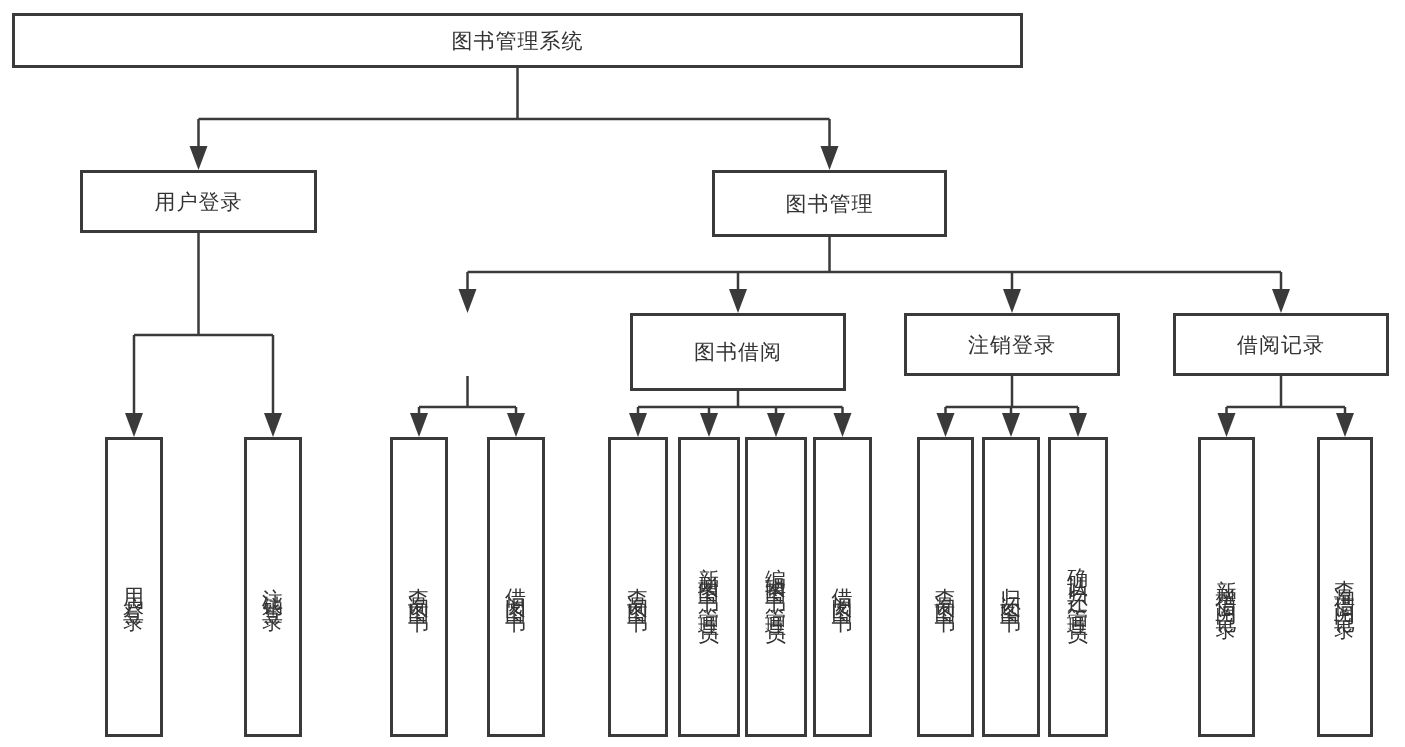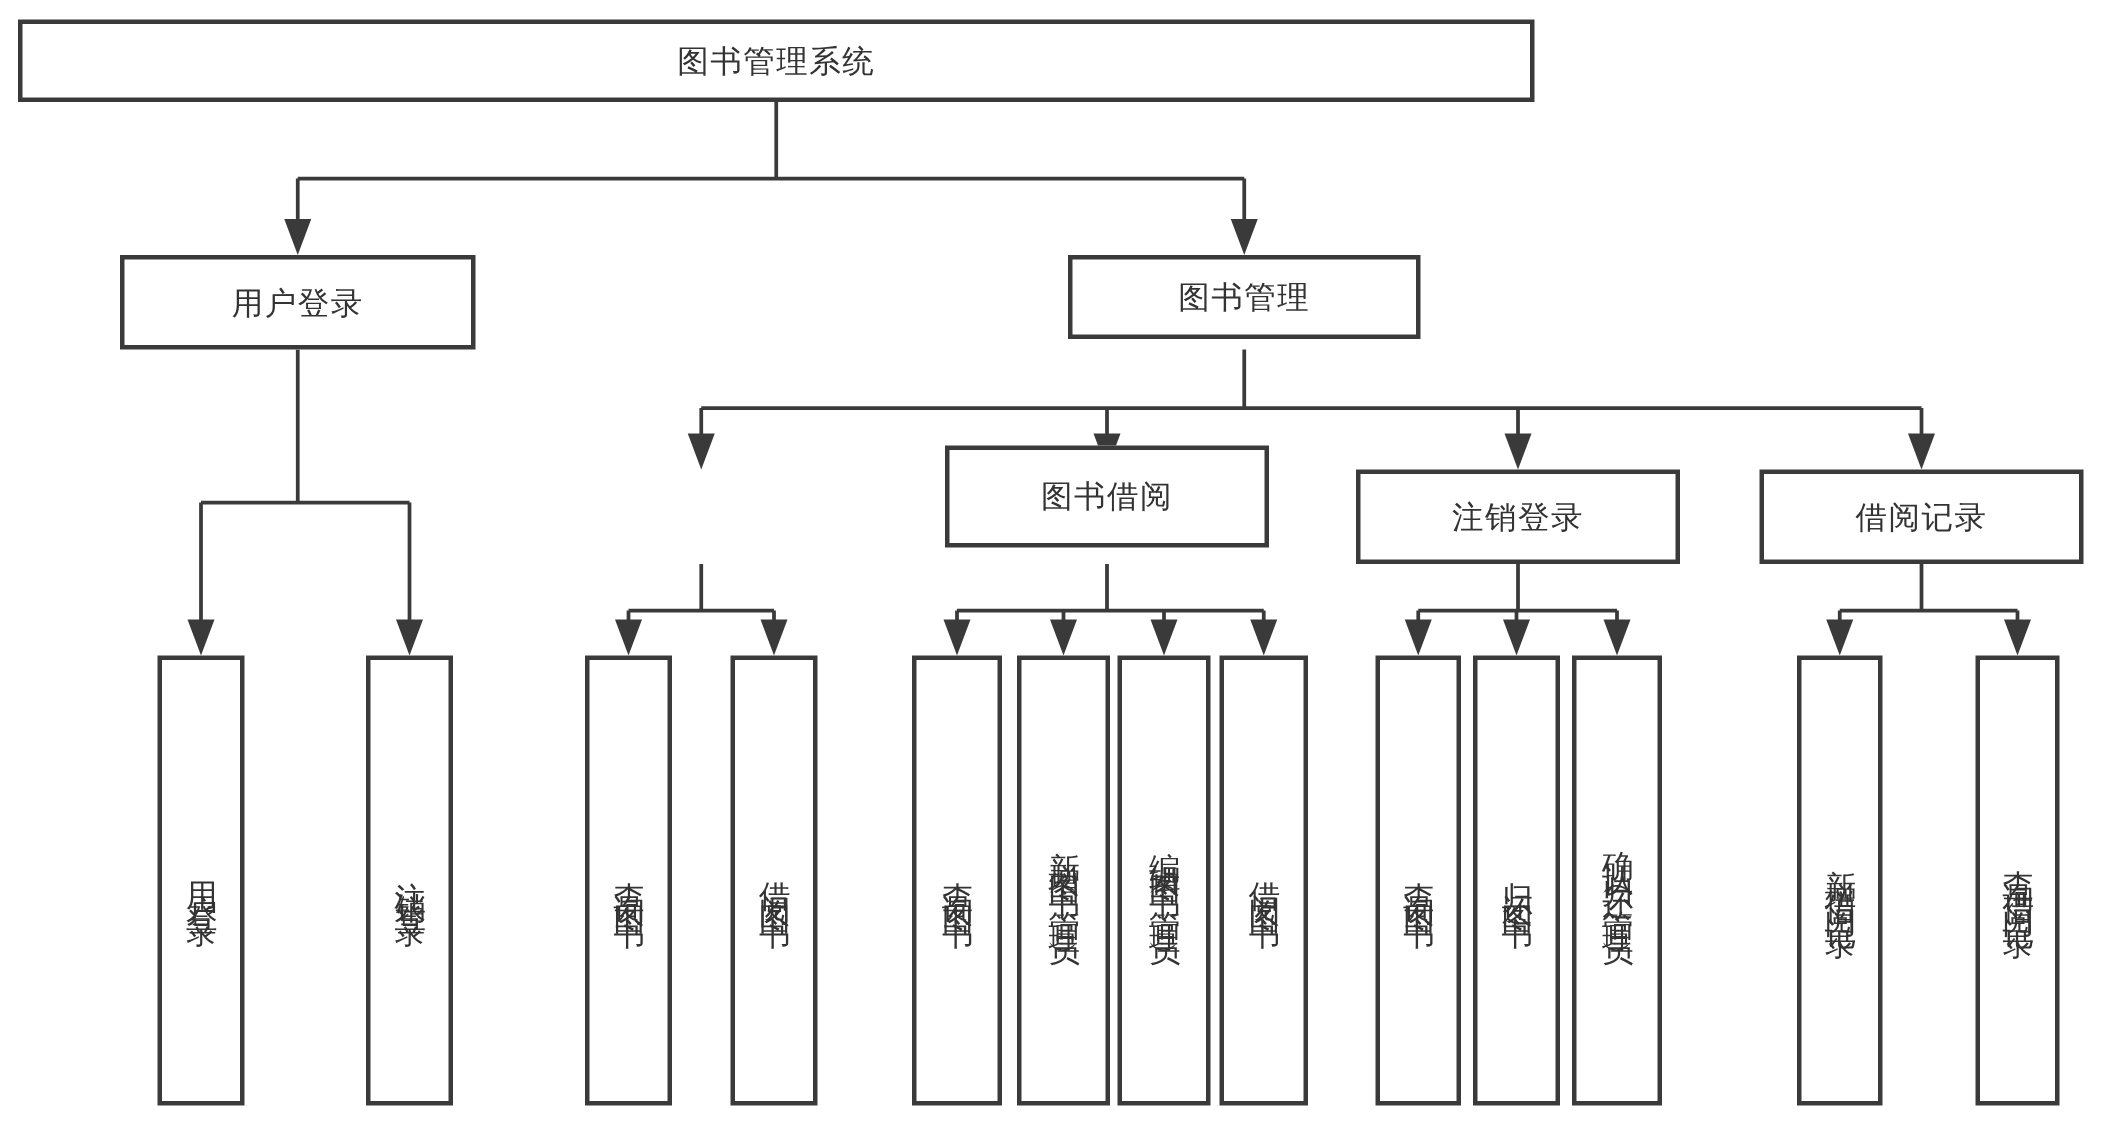--- a/index.html
+++ b/index.html
@@ -136,25 +136,25 @@
     </g>
   </svg>
 
   <div class="node" style="left:12px;top:13px;width:1011px;height:55px">
     <span>图书管理系统</span>
   </div>
 
   <div class="node" style="left:80px;top:170px;width:237px;height:63px">
     <span>用户登录</span>
   </div>
-  <div class="node" style="left:712px;top:170px;width:235px;height:56px">
+  <div class="node" style="left:712px;top:170px;width:235px;height:67px">
     <span>图书管理</span>
   </div>
 
-  <div class="node" style="left:630px;top:297px;width:216px;height:68px">
+  <div class="node" style="left:630px;top:313px;width:216px;height:78px">
     <span>图书借阅</span>
   </div>
   <div class="node" style="left:904px;top:313px;width:216px;height:63px">
     <span>注销登录</span>
   </div>
   <div class="node" style="left:1173px;top:313px;width:216px;height:63px">
     <span>借阅记录</span>
   </div>
 
   <div class="node v" style="left:105px;top:437px;width:58px;height:300px">

